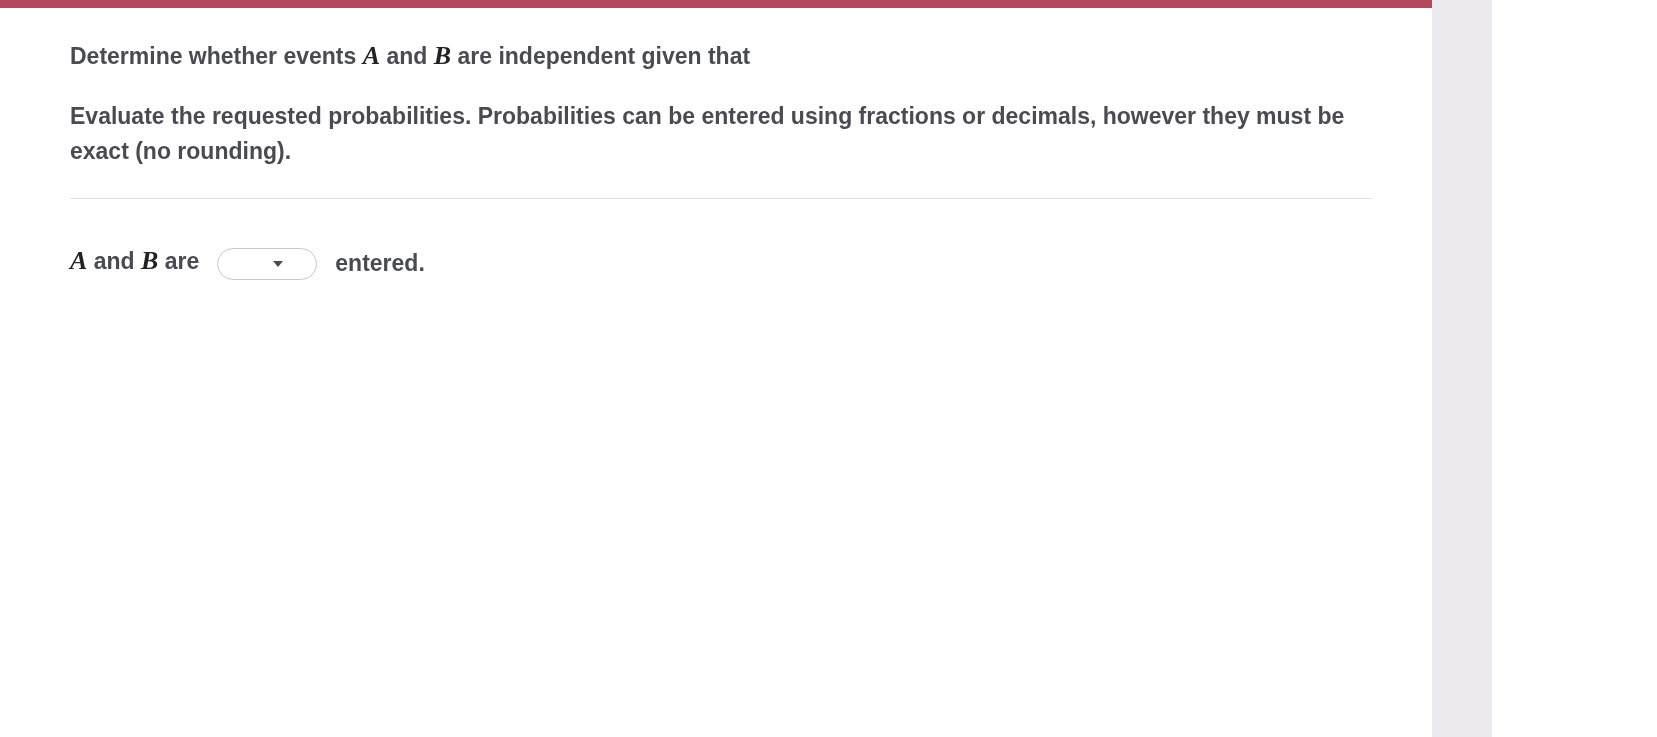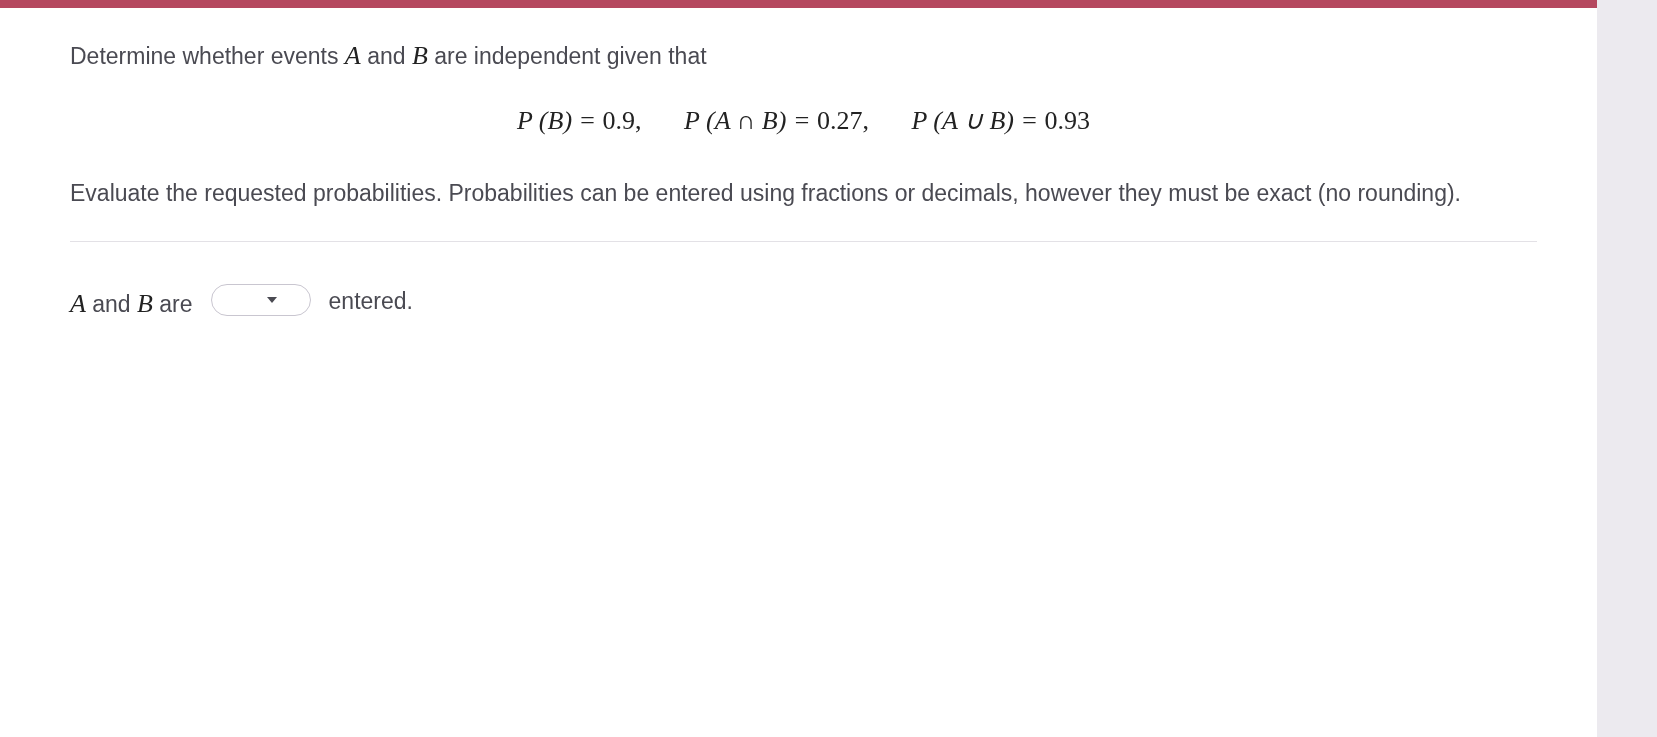--- a/index.html
+++ b/index.html
@@ -4,23 +4,24 @@
 <style>
   * { box-sizing: border-box; margin: 0; padding: 0; }
   body {
     font-family: -apple-system, BlinkMacSystemFont, 'Segoe UI', sans-serif;
     background: #fff;
     color: #4a4a52;
     font-size: 22px;
     line-height: 1.5;
   }
   .page {
-    width: 1657px;
+    width: 1492px;
     height: 737px;
     display: flex;
+    font-weight: bold;
   }
   .content-area {
     flex: 1;
     padding: 0 60px 0 70px;
   }
   .sidebar {
     width: 60px;
     background: #eceaef;
     height: 100%;
   }
@@ -48,21 +49,21 @@
     font-size: 23px;
     margin-bottom: 30px;
   }
   hr.divider {
     border: none;
     border-top: 1px solid #e3e1e6;
     margin: 0 0 42px 0;
   }
   .answer-row {
     display: flex;
-    align-items: flex-start;
+    align-items: flex-end;
     gap: 18px;
     margin-bottom: 48px;
     font-size: 23px;
   }
   .math-label {
     font-family: 'Times New Roman', serif;
     font-size: 26px;
     color: #222;
   }
   .dropdown-pill {
@@ -99,31 +100,20 @@
 <body>
 
 <div class="page">
   <div class="content-area">
     <div class="top-bar"></div>
 
     <p class="prompt">
       <span>Determine whether events </span><span class="math-label ital">A</span><span> and </span><span class="math-label ital">B</span><span> are independent given that</span>
     </p>
 
-    <div class="equation-line">
-      <span class="eq-group">
-        <span class="ital">P (B) = </span><span>0.9,</span>
-      </span>
-      <span class="eq-group">
-        <span class="ital">P (A ∩ B) = </span><span>0.27,</span>
-      </span>
-      <span class="eq-group">
-        <span class="ital">P (A ∪ B) = </span><span>0.93</span>
-      </span>
-    </div>
 
     <p class="instr">Evaluate the requested probabilities. Probabilities can be entered using fractions or decimals, however they must be exact (no rounding).</p>
 
     <hr class="divider">
 
     <div class="answer-row">
       <span>
         <span class="math-label ital">A</span><span> and </span><span class="math-label ital">B</span><span> are </span>
       </span>
       <span class="dropdown-pill">

